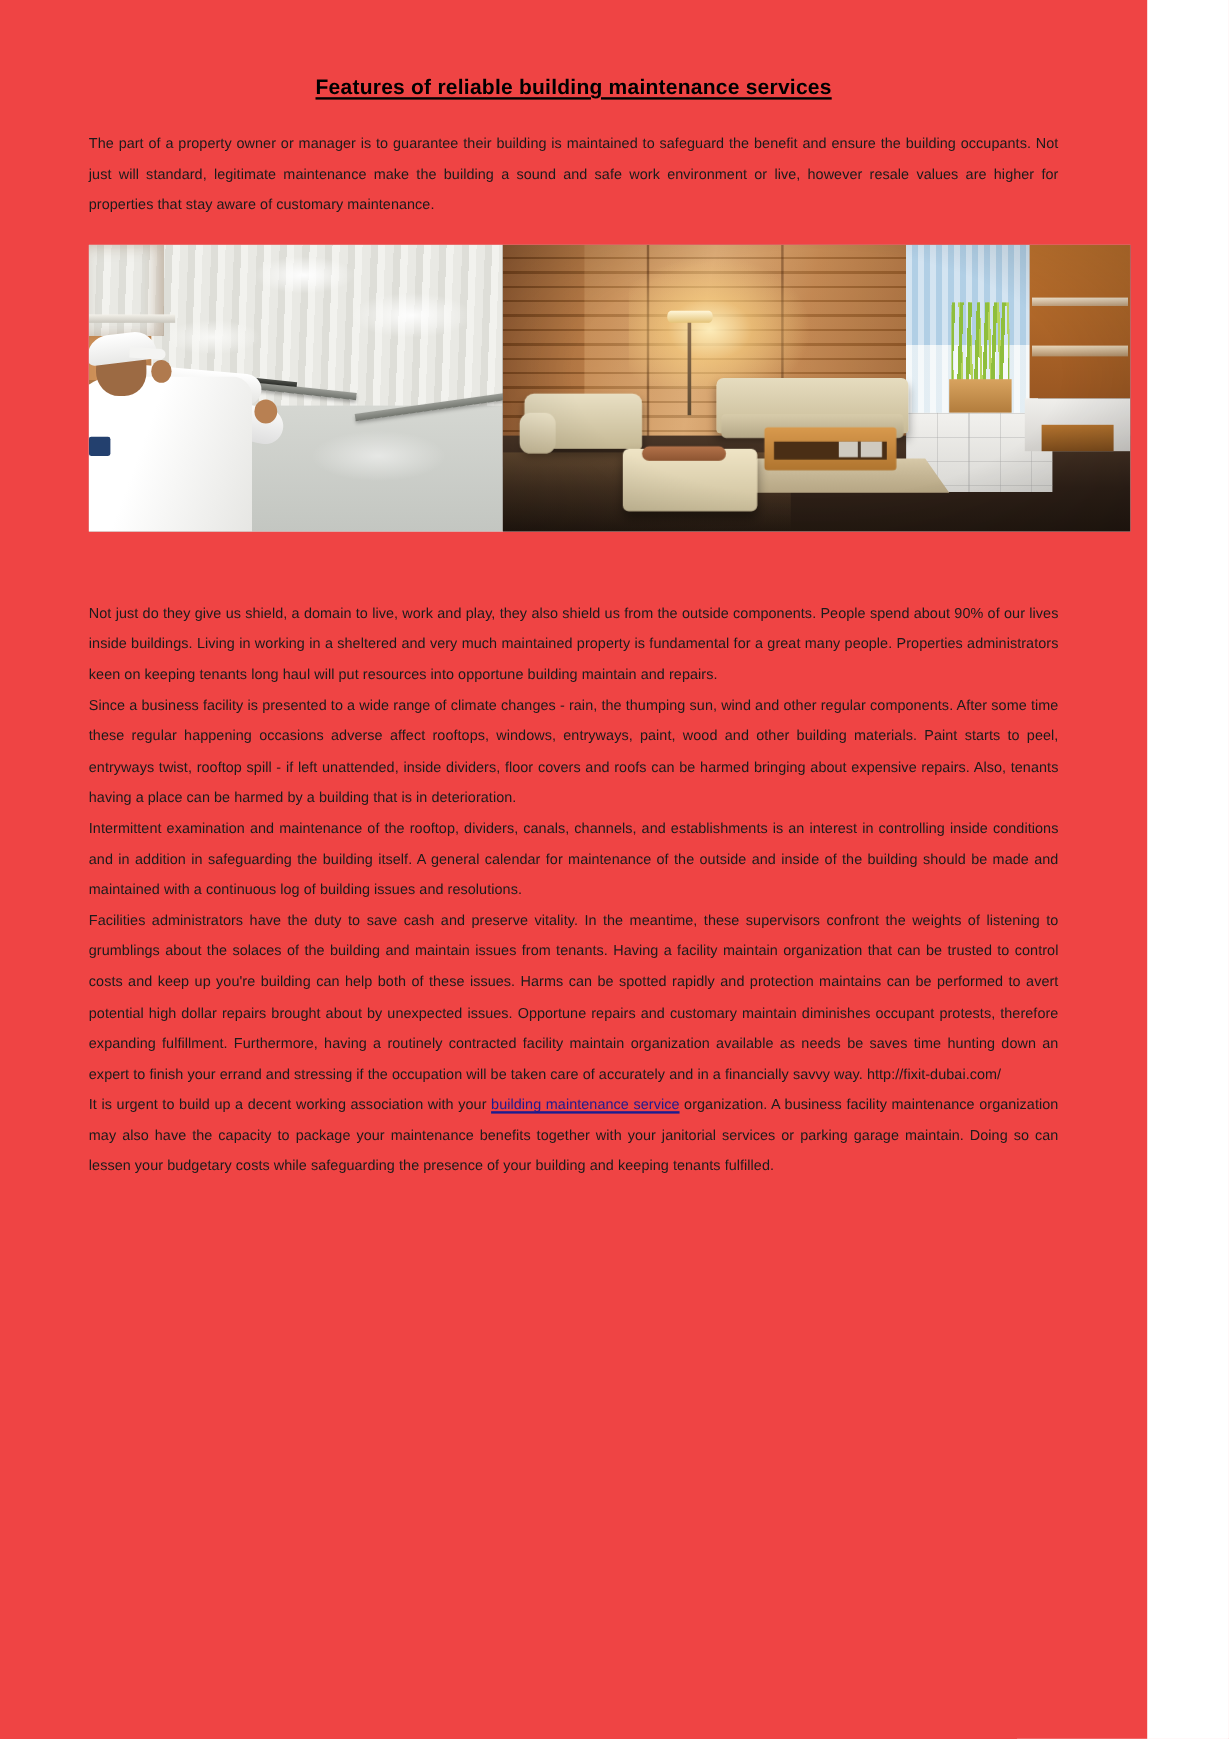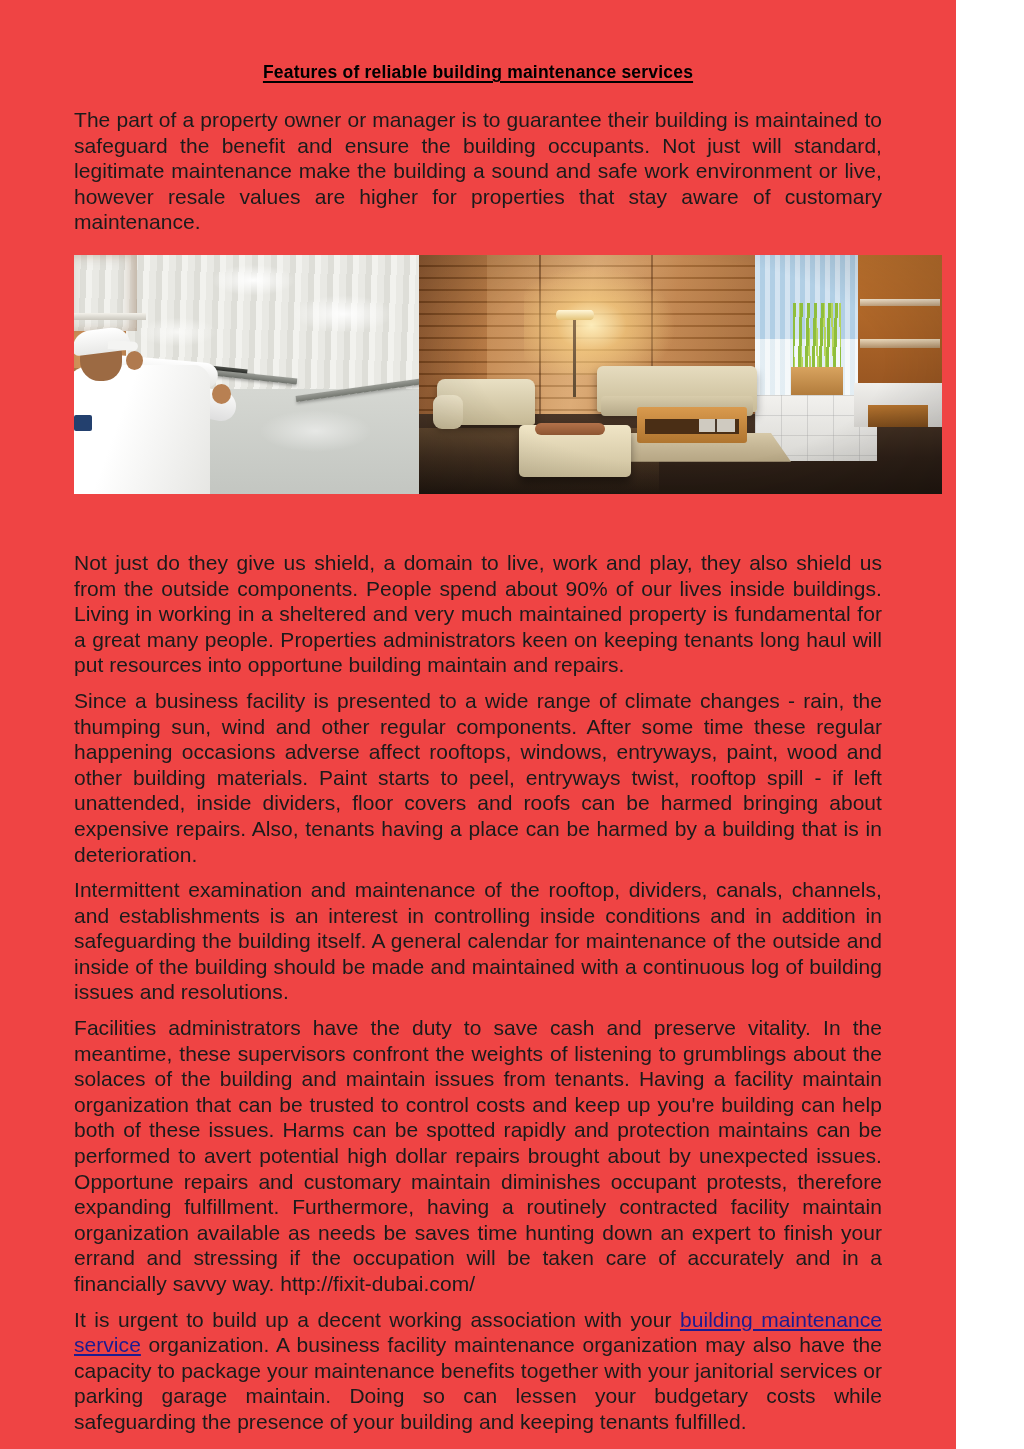--- a/index.html
+++ b/index.html
@@ -31,27 +31,27 @@
     letter-spacing: 0.2px;
     color: #000000;
   }
   .doc-title span {
     text-decoration: underline;
     text-underline-offset: 3px;
     text-decoration-thickness: 2px;
   }
   .para {
     margin: 0;
-    font-size: 21px;
+    font-size: 12px;
     line-height: 25.6px;
     text-align: justify;
     color: #1b1b1b;
     letter-spacing: 0.05px;
   }
-  .para + .para { margin-top: 10px; }
+  .para + .para { margin-top: 0; }
   #p-intro { margin-top: 24px; }
   #p-after-figure { margin-top: 0; }
   .inline-link {
     color: #1c1c8f;
     font-weight: normal;
     text-decoration: underline;
     text-underline-offset: 2px;
     text-decoration-thickness: 2px;
   }
 

